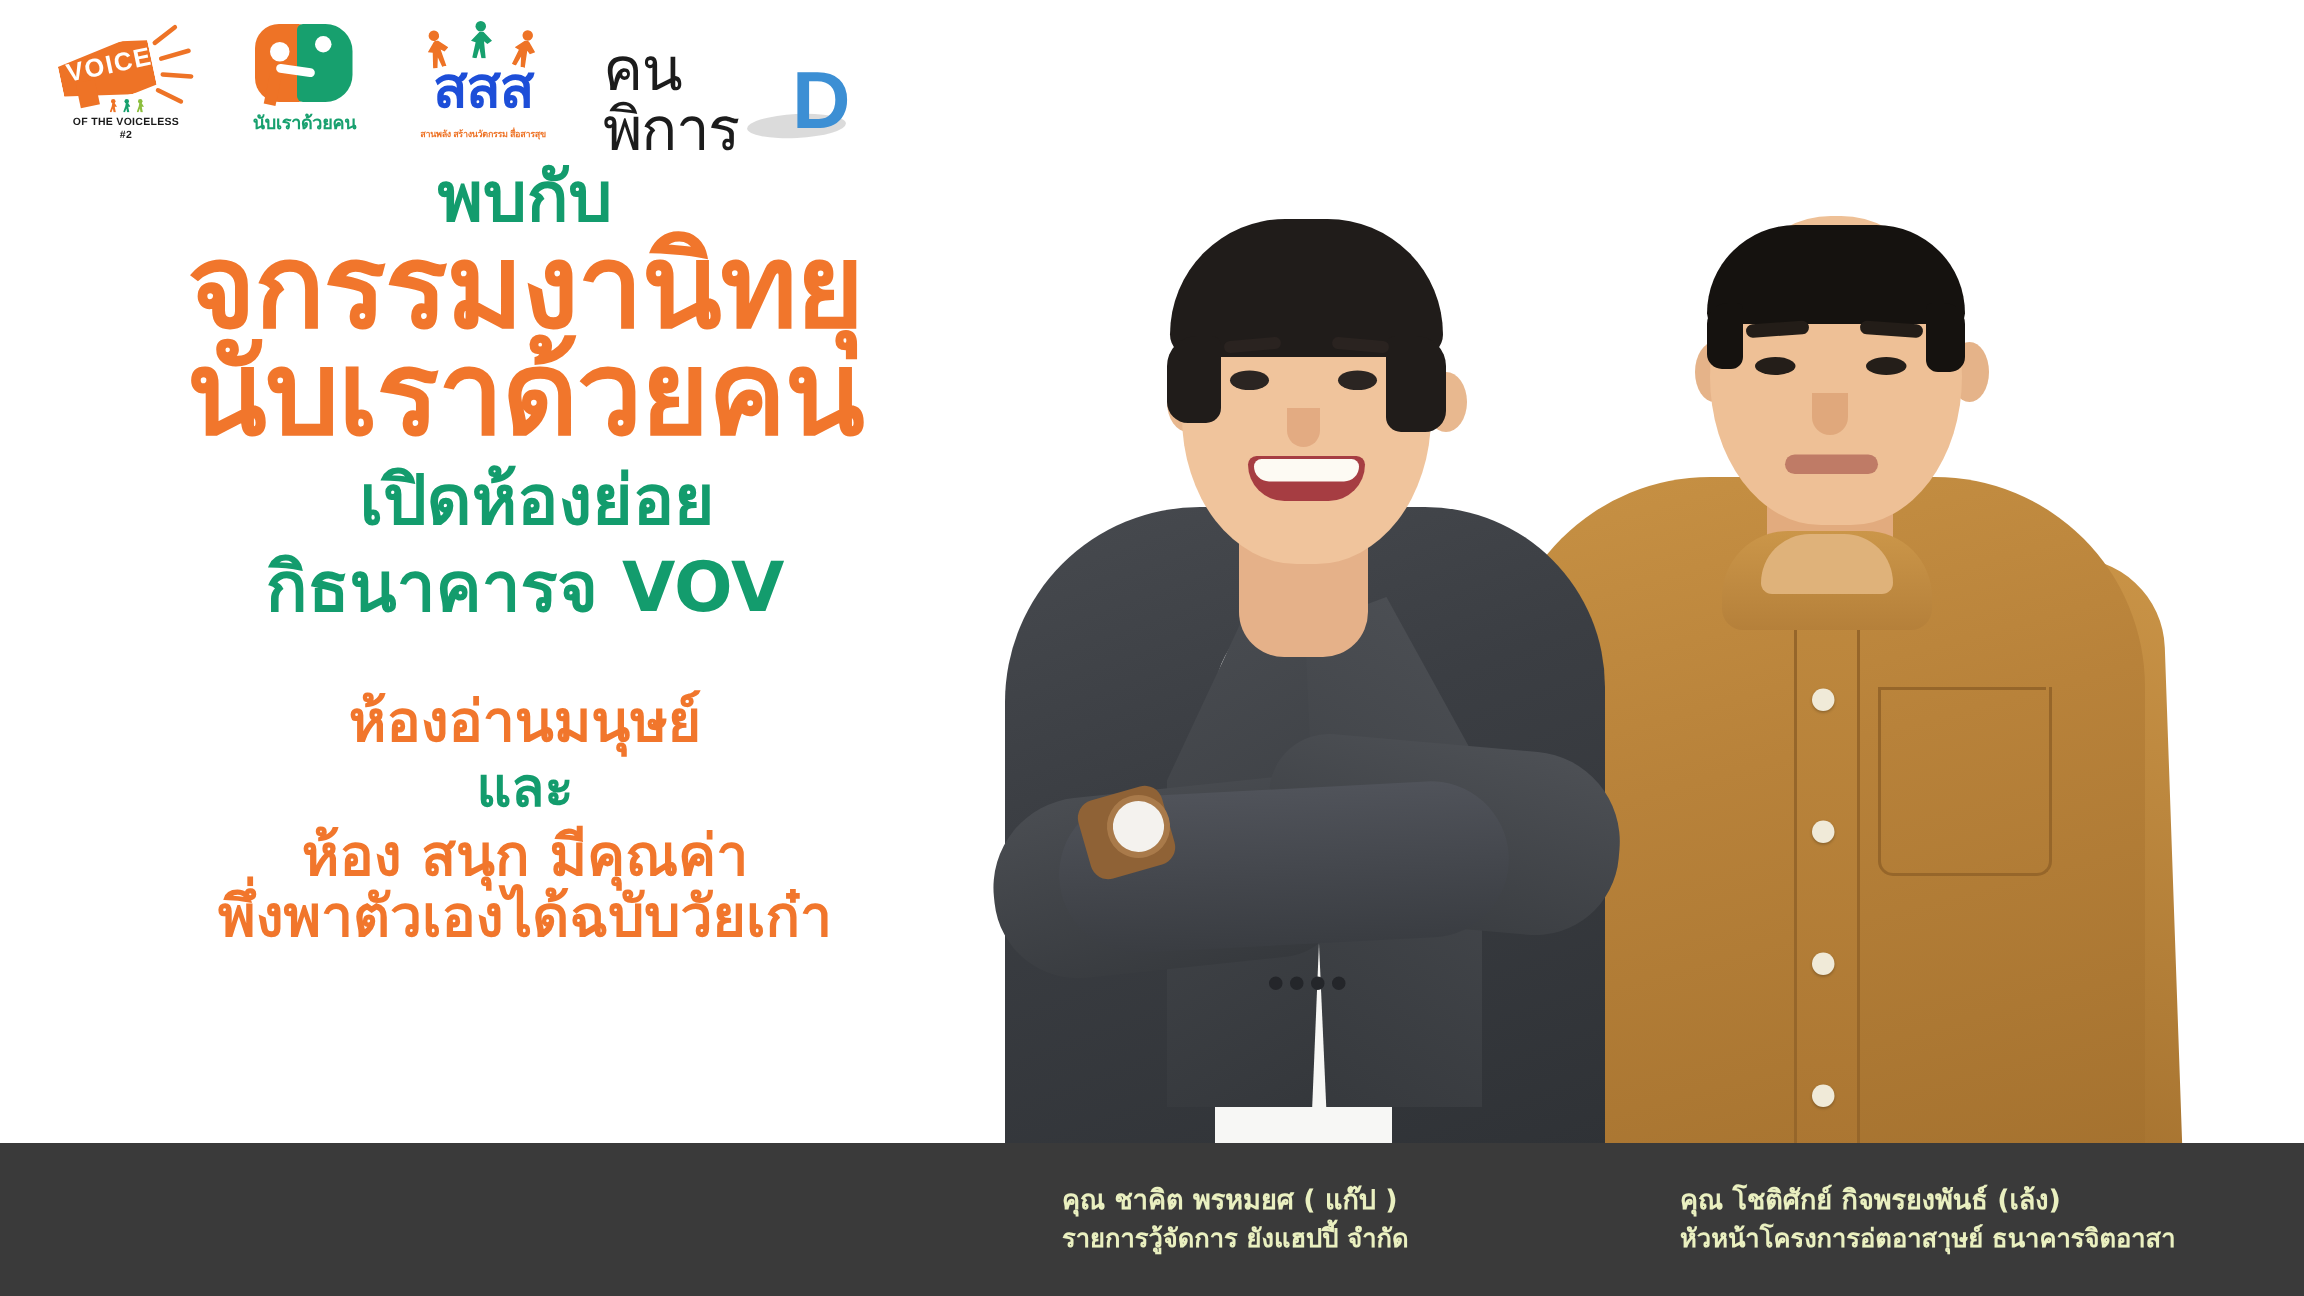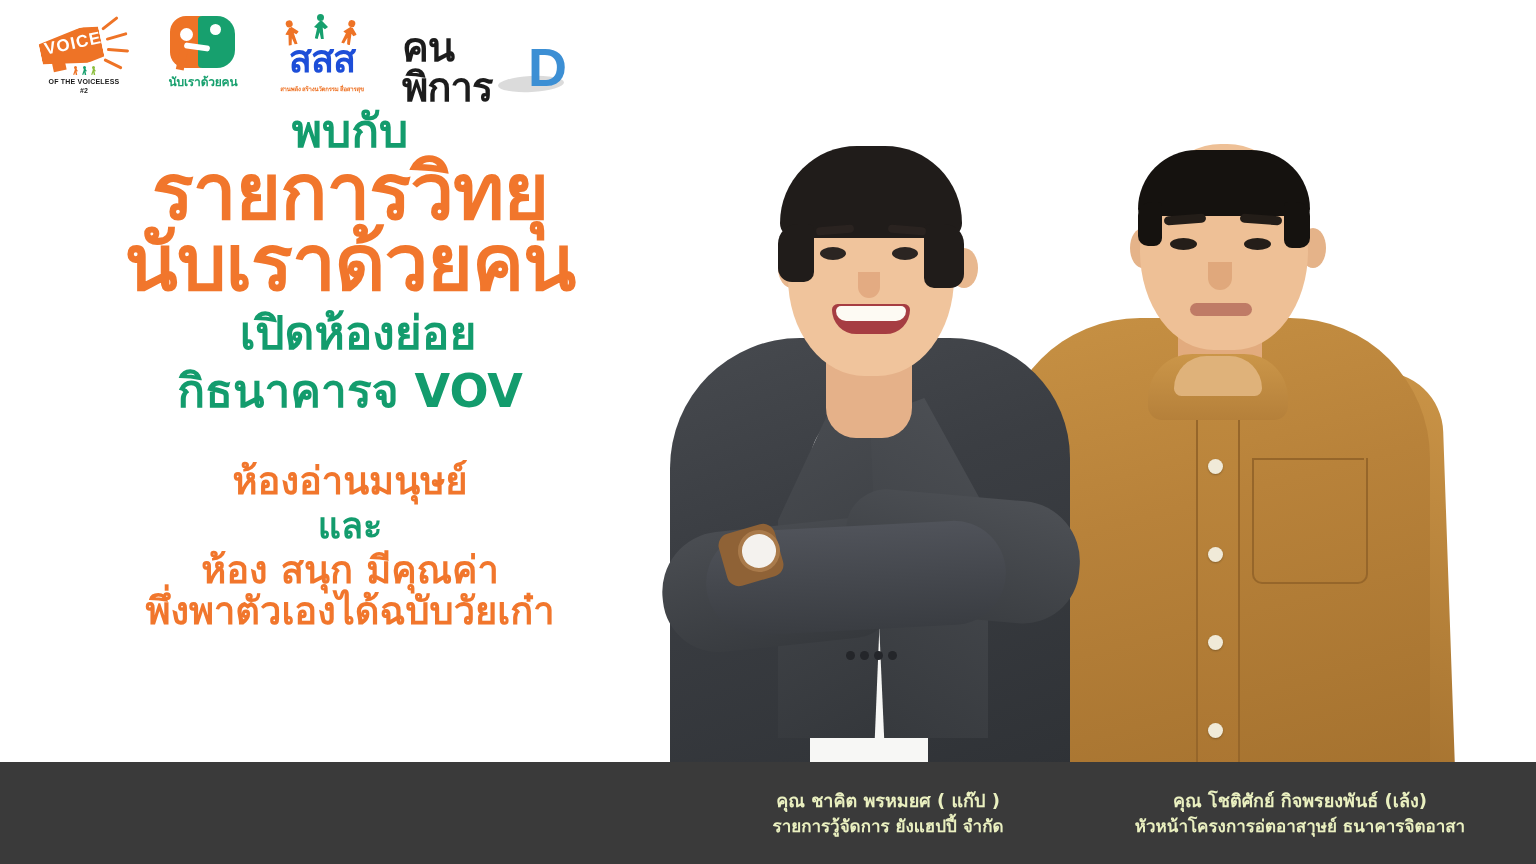--- a/index.html
+++ b/index.html
@@ -92,21 +92,21 @@
     font-size:38px;font-weight:bold;letter-spacing:-1px;line-height:1;
   }
   .th-tag{
     position:absolute;left:0;top:70px;width:100px;text-align:center;color:#EE7326;
     font-size:6px;font-weight:bold;letter-spacing:-.2px;white-space:nowrap;
   }
 
   
   .kon-logo{width:165px;height:62px;position:relative;display:flex;align-items:center;}
   .kon-word{
-    color:#1c1c1c;font-size:40px;font-weight:bold;letter-spacing:-1px;line-height:1;
+    color:#1c1c1c;font-size:40px;font-weight:normal;letter-spacing:-1px;line-height:1;
   }
   .kon-d{
     color:#3C8FD4;font-size:54px;font-weight:bold;line-height:1;margin-left:-4px;position:relative;z-index:2;
   }
   .kon-shadow{
     position:absolute;left:96px;top:40px;width:66px;height:16px;background:#cfcfcf;border-radius:50%;
     transform:rotate(-3deg);z-index:1;opacity:.75;
   }
 
   
@@ -271,21 +271,21 @@
   #person-b .eye-l{left:170px;} #person-b .eye-r{left:244px;}
   #person-b .nose{position:absolute;left:208px;bottom:478px;width:24px;height:28px;background:#e0a87c;border-radius:0 0 13px 13px;}
   #person-b .mouth{position:absolute;left:190px;bottom:452px;width:62px;height:13px;background:#bf7b66;border-radius:7px;}
 
   
   #footer{
     position:absolute;left:0;top:762px;width:1536px;height:102px;background:#3a3a3a;z-index:50;
     display:flex;align-items:center;justify-content:flex-end;
   }
   .caption{
-    color:#eaf0c0;text-align:center;line-height:1.45;width:360px;
+    color:#eaf0c0;text-align:left;line-height:1.45;width:360px;
     font-family:"DejaVu Sans","Liberation Sans",sans-serif;
   }
   .cap-name{font-size:18px;font-weight:bold;display:block;}
   .cap-role{font-size:17px;font-weight:bold;display:block;}
   #cap-a{margin-right:52px;}
   #cap-b{margin-right:56px;}
 </style>
 </head>
 <body>
 
@@ -351,21 +351,21 @@
     <div class="logo kon-logo">
       <div class="kon-shadow"></div>
       <span class="kon-word">คนพิการ</span>
       <span class="kon-d">D</span>
     </div>
 
   </div>
 
   <div id="headline">
     <div class="tl green  l-pobkap">พบกับ</div>
-    <div class="tl orange l-radio">รายการวิทยุ</div>
+    <div class="tl orange l-radio">จกรรมงานิทยุ</div>
     <div class="tl orange l-nub">นับเราด้วยคน</div>
     <div class="tl green  l-perd">เปิดห้องย่อย</div>
     <div class="tl green  l-vov">กิธนาคารจ VOV</div>
     <div class="l-gap"></div>
     <div class="tl orange l-room1">ห้องอ่านมนุษย์</div>
     <div class="tl green  l-and">และ</div>
     <div class="tl orange l-room2">ห้อง สนุก มีคุณค่า</div>
     <div class="tl orange l-room3">พึ่งพาตัวเองได้ฉบับวัยเก๋า</div>
   </div>
 

